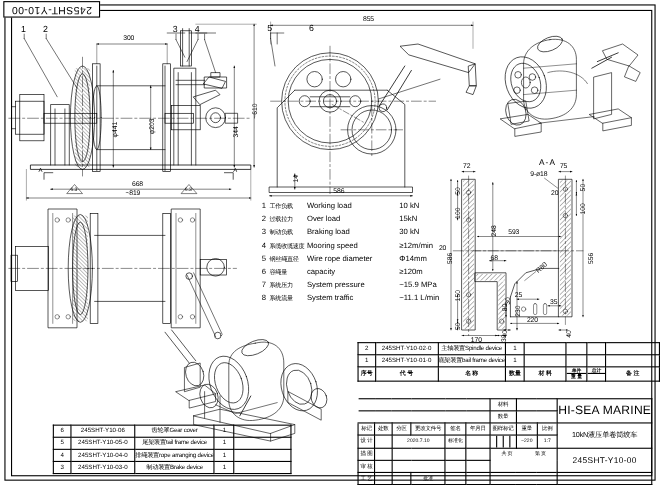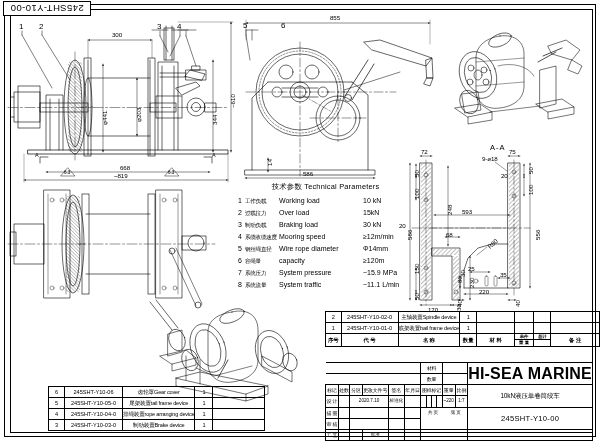--- a/index.html
+++ b/index.html
@@ -68,21 +68,21 @@
 
   
   #bom-left { left:48px; top:386px; }
 
   
   #title-block { position:absolute; left:325px; top:362px; width:268px; height:71px; }
   #title-block table { border-collapse:collapse; width:100%; height:100%; font-size:5px; }
   #title-block td { border:0.7px solid #000; padding:0; text-align:center; line-height:1.0;
                     white-space:nowrap; overflow:hidden; }
   .tb-cn { font-size:5px; letter-spacing:-0.2px; }
-  .tb-co { font-size:16px; font-weight:bold; letter-spacing:0.2px;margin-left:46px; }
+  .tb-co { font-size:11px; font-weight:normal; letter-spacing:0.2px;margin-left:46px; }
   .tb-prod { font-size:6.6px; letter-spacing:-0.2px; }
   .tb-dwgno { font-size:7.6px; letter-spacing:0.3px; }
   .tb-sm { font-size:4.6px; }
 </style>
 </head>
 <body>
 
 <div id="sheet">
 
   <div class="frame-outer"></div>
@@ -459,21 +459,20 @@
   <div class="t dim" style="left:500px; top:271px;">35</div>
   <div class="t dim" style="left:487px; top:240px; transform:rotate(-42deg);">R80</div>
   <div class="t dim" style="left:468px; top:265px;">25</div>
   <div class="t dimv" style="left:456px; top:283px;">80</div>
   <div class="t dim" style="left:479px; top:288px;">220</div>
   <div class="t dimv" style="left:456px; top:307px;">40</div>
   <div class="t dimv" style="left:514px; top:307px;">40</div>
   <div class="t dimv" style="left:406px; top:240px;">586</div>
 
   <div id="tech-params">
-    <div class="tp-title">技术参数   Technical Parameters</div>
     <div class="tp-row">
       <span class="tp-no">1</span>
       <span class="tp-cn">工作负载</span>
       <span class="tp-en">Working load</span>
       <span class="tp-val">10 kN</span>
     </div>
     <div class="tp-row">
       <span class="tp-no">2</span>
       <span class="tp-cn">过载拉力</span>
       <span class="tp-en">Over load</span>

